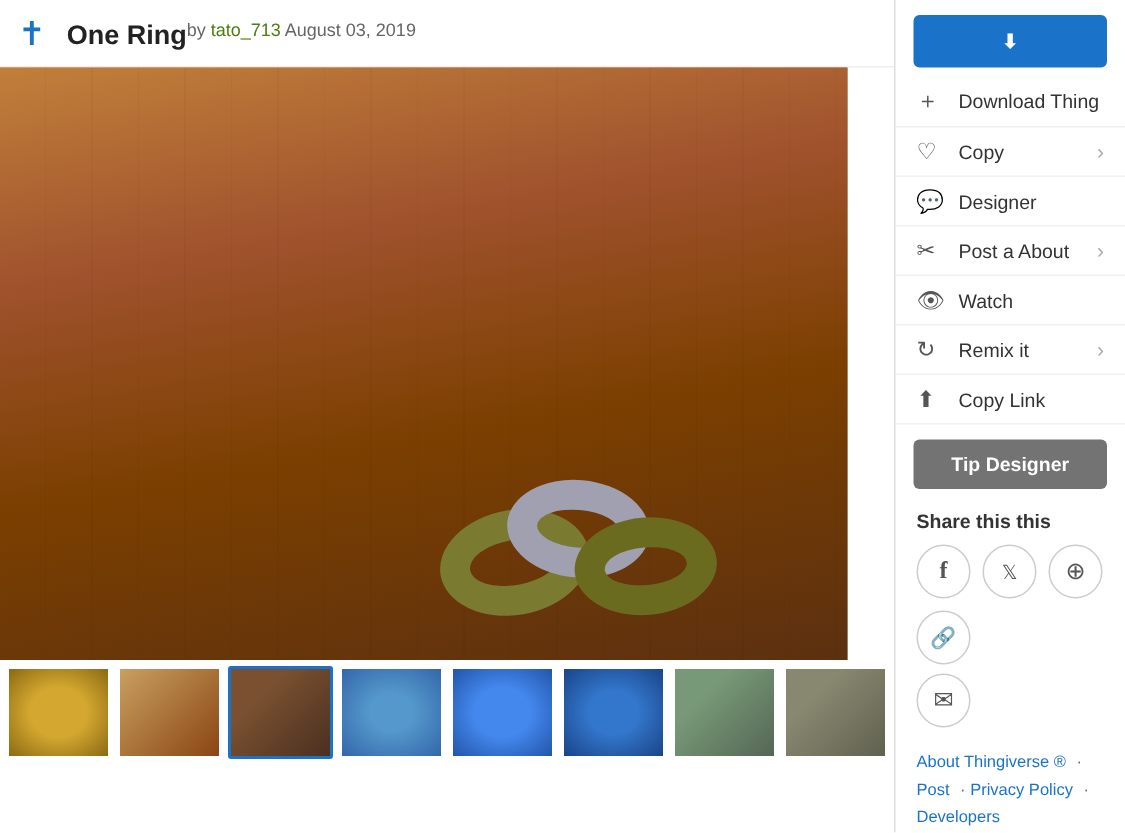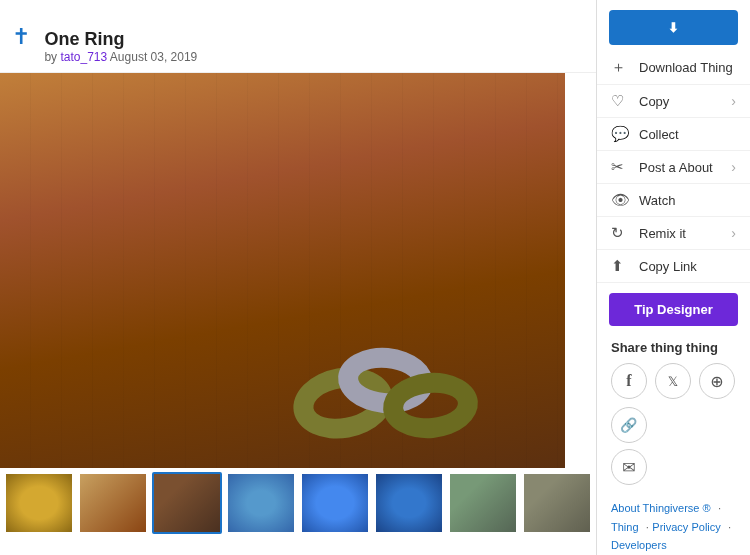--- a/index.html
+++ b/index.html
@@ -5,24 +5,24 @@
     * { box-sizing: border-box; margin: 0; padding: 0; }
     body { font-family: Arial, sans-serif; font-size: 13px; color: #333; background: #fff; width: 750px; height: 555px; overflow: hidden; }
 
     .layout { display: flex; width: 750px; height: 555px; }
 
     
     .main-col { flex: 0 0 565px; display: flex; flex-direction: column; }
 
     .header { padding: 10px 12px 8px 12px; display: flex; align-items: center; gap: 10px; border-bottom: 1px solid #eee; }
     .header-icon { color: #1a73c8; font-size: 22px; margin-right: 4px; }
-    .header-text { display: flex; flex-direction: column; margin-top: 19px; }
+    .header-text { display: flex; flex-direction: row; }
     .header-title { font-size: 18px; font-weight: bold; color: #222; }
     .header-meta { font-size: 12px; color: #666; }
-    .header-meta a { color: #6d28d9; text-decoration: none; }
+    .header-meta a { color: #4d7c0f; text-decoration: none; }
 
     
     .fake-photo {
       width: 565px;
       height: 395px;
       background: linear-gradient(160deg, #b5651d 0%, #8B4513 40%, #5c3317 100%);
       position: relative;
       overflow: hidden;
     }
     .wood-bg {
@@ -109,21 +109,21 @@
       border-bottom: 1px solid #f0f0f0;
       font-size: 13px;
       color: #333;
     }
     .action-icon { width: 20px; margin-right: 8px; color: #555; font-size: 15px; flex-shrink: 0; }
     .action-label { flex: 1; }
     .action-arrow { color: #aaa; font-size: 14px; }
 
     .btn-tip {
       margin: 4px 12px 8px 12px;
-      background: #6d28d9;
+      background: #737373;
       color: #fff;
       border: none;
       border-radius: 4px;
       padding: 9px 0;
       font-size: 13px;
       font-weight: bold;
       cursor: pointer;
       display: flex;
       align-items: center;
       justify-content: center;
@@ -219,21 +219,21 @@
         <span class="action-icon">＋</span>
         <span class="action-label">Download Thing</span>
       </li>
       <li class="action-item">
         <span class="action-icon">♡</span>
         <span class="action-label">Copy</span>
         <span class="action-arrow">›</span>
       </li>
       <li class="action-item">
         <span class="action-icon">💬</span>
-        <span class="action-label">Collect</span>
+        <span class="action-label">Designer</span>
       </li>
       <li class="action-item">
         <span class="action-icon">✂</span>
         <span class="action-label">Post a About</span>
         <span class="action-arrow">›</span>
       </li>
       <li class="action-item">
         <span class="action-icon">👁</span>
         <span class="action-label">Watch</span>
       </li>
@@ -246,21 +246,21 @@
         <span class="action-icon">⬆</span>
         <span class="action-label">Copy Link</span>
       </li>
     </ul>
 
     <button class="btn-tip">
       <span>Tip Designer</span>
     </button>
 
     <div class="share-section">
-      <div class="share-title">Share thing thing</div>
+      <div class="share-title">Share this this</div>
       <div class="share-icons">
         <button class="share-icon-btn">
           <span style="font-weight:bold;font-family:serif;">f</span>
         </button>
         <button class="share-icon-btn">
           <span style="font-size:13px;">𝕏</span>
         </button>
         <button class="share-icon-btn">
           <span style="font-size:16px;">⊕</span>
         </button>
@@ -272,21 +272,21 @@
         <button class="share-icon-btn">
           <span>✉</span>
         </button>
       </div>
     </div>
 
     <div class="footer-links">
       <div>
         <a href="#">About Thingiverse ®</a>
         ·
-        <a href="#">Thing</a>
+        <a href="#">Post</a>
         ·
         <a href="#">Privacy Policy</a>
         ·
         <a href="#">Developers</a>
       </div>
 
     </div>
   </div>
 </div>
 

